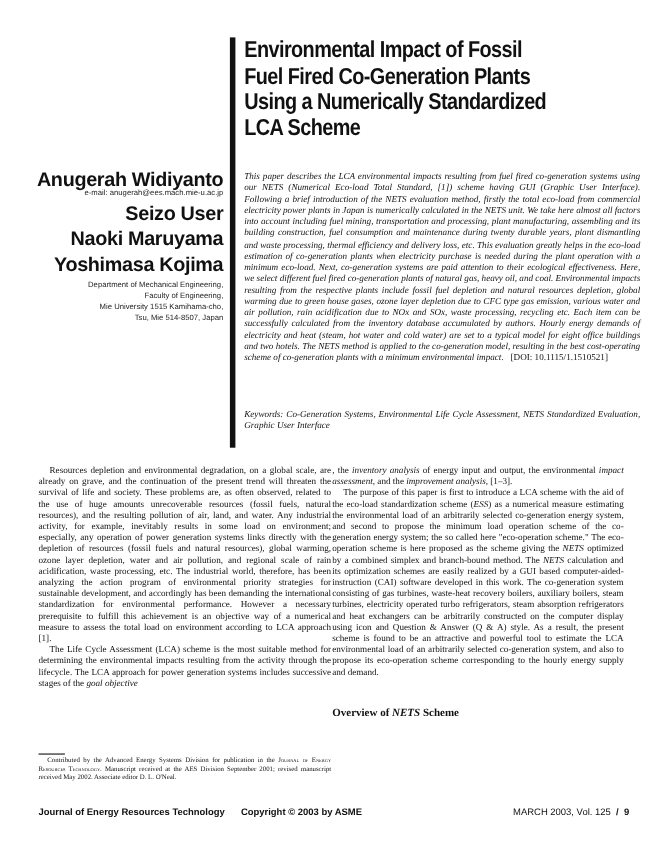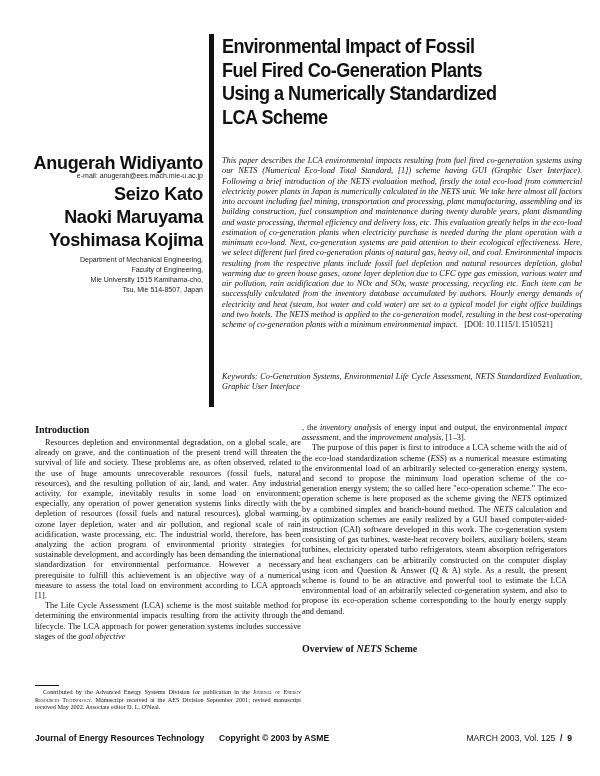--- a/index.html
+++ b/index.html
@@ -58,39 +58,38 @@
   <div class="title">
     <div>Environmental Impact of Fossil</div>
     <div>Fuel Fired Co-Generation Plants</div>
     <div>Using a Numerically Standardized</div>
     <div>LCA Scheme</div>
   </div>
 
   <div class="authors">
     <div class="author-name">Anugerah Widiyanto</div>
     <div class="author-email">e-mail: anugerah@ees.mach.mie-u.ac.jp</div>
-    <div class="author-name author-gap">Seizo Kato</div>
+    <div class="author-name author-gap">Seizo User</div>
     <div class="author-name author-gap">Naoki Maruyama</div>
     <div class="author-name">Yoshimasa Kojima</div>
     <div class="affil">
       <div>Department of Mechanical Engineering,</div>
       <div>Faculty of Engineering,</div>
       <div>Mie University 1515 Kamihama-cho,</div>
       <div>Tsu, Mie 514-8507, Japan</div>
     </div>
   </div>
 
   <div class="abstract">
     <span>This paper describes the LCA environmental impacts resulting from fuel fired co-generation systems using our NETS (Numerical Eco-load Total Standard, [1]) scheme having GUI (Graphic User Interface). Following a brief introduction of the NETS evaluation method, firstly the total eco-load from commercial electricity power plants in Japan is numerically calculated in the NETS unit. We take here almost all factors into account including fuel mining, transportation and processing, plant manufacturing, assembling and its building construction, fuel consumption and maintenance during twenty durable years, plant dismantling and waste processing, thermal efficiency and delivery loss, etc. This evaluation greatly helps in the eco-load estimation of co-generation plants when electricity purchase is needed during the plant operation with a minimum eco-load. Next, co-generation systems are paid attention to their ecological effectiveness. Here, we select different fuel fired co-generation plants of natural gas, heavy oil, and coal. Environmental impacts resulting from the respective plants include fossil fuel depletion and natural resources depletion, global warming due to green house gases, ozone layer depletion due to CFC type gas emission, various water and air pollution, rain acidification due to NOx and SOx, waste processing, recycling etc. Each item can be successfully calculated from the inventory database accumulated by authors. Hourly energy demands of electricity and heat (steam, hot water and cold water) are set to a typical model for eight office buildings and two hotels. The NETS method is applied to the co-generation model, resulting in the best cost-operating scheme of co-generation plants with a minimum environmental impact.</span>&nbsp;&nbsp;&nbsp;<span class="doi">[DOI: 10.1115/1.1510521]</span>
   </div>
 
   <div class="keywords">Keywords:   Co-Generation Systems, Environmental Life Cycle Assessment, NETS Standardized Evaluation, Graphic User Interface</div>
 
   <div class="col col-left">
-    <div class="section-head">Introduction</div>
     <p>Resources depletion and environmental degradation, on a global scale, are already on grave, and the continuation of the present trend will threaten the survival of life and society. These problems are, as often observed, related to the use of huge amounts unrecoverable resources (fossil fuels, natural resources), and the resulting pollution of air, land, and water. Any industrial activity, for example, inevitably results in some load on environment; especially, any operation of power generation systems links directly with the depletion of resources (fossil fuels and natural resources), global warming, ozone layer depletion, water and air pollution, and regional scale of rain acidification, waste processing, etc. The industrial world, therefore, has been analyzing the action program of environmental priority strategies for sustainable development, and accordingly has been demanding the international standardization for environmental performance. However a necessary prerequisite to fulfill this achievement is an objective way of a numerical measure to assess the total load on environment according to LCA approach [1].</p>
     <p><span>The Life Cycle Assessment (LCA) scheme is the most suitable method for determining the environmental impacts resulting from the activity through the lifecycle. The LCA approach for power generation systems includes successive stages of the </span><span class="it">goal objective</span></p>
   </div>
 
   <div class="col col-right">
     <p style="text-indent:0"><span>, the </span><span class="it">inventory analysis</span><span> of energy input and output, the environmental </span><span class="it">impact assessment</span><span>, and the </span><span class="it">improvement analysis</span><span>, [1–3].</span></p>
     <p><span>The purpose of this paper is first to introduce a LCA scheme with the aid of the eco-load standardization scheme (</span><span class="it">ESS</span><span>) as a numerical measure estimating the environmental load of an arbitrarily selected co-generation energy system, and second to propose the minimum load operation scheme of the co-generation energy system; the so called here "eco-operation scheme." The eco-operation scheme is here proposed as the scheme giving the </span><span class="it">NETS</span><span> optimized by a combined simplex and branch-bound method. The </span><span class="it">NETS</span><span> calculation and its optimization schemes are easily realized by a GUI based computer-aided-instruction (CAI) software developed in this work. The co-generation system consisting of gas turbines, waste-heat recovery boilers, auxiliary boilers, steam turbines, electricity operated turbo refrigerators, steam absorption refrigerators and heat exchangers can be arbitrarily constructed on the computer display using icon and Question &amp; Answer (Q &amp; A) style. As a result, the present scheme is found to be an attractive and powerful tool to estimate the LCA environmental load of an arbitrarily selected co-generation system, and also to propose its eco-operation scheme corresponding to the hourly energy supply and demand.</span></p>
     <div class="section-head gap"><span>Overview of </span><span class="it">NETS</span><span> Scheme</span></div>
   </div>
 

